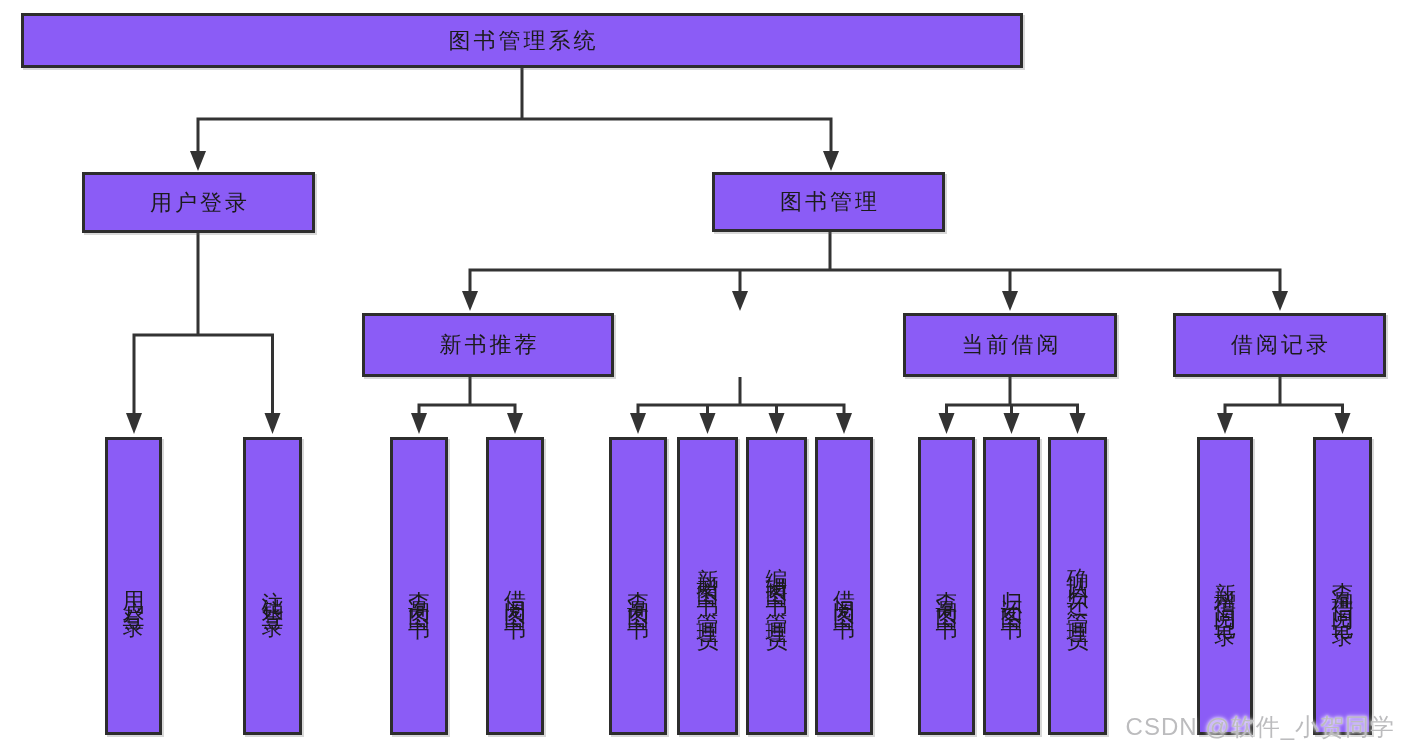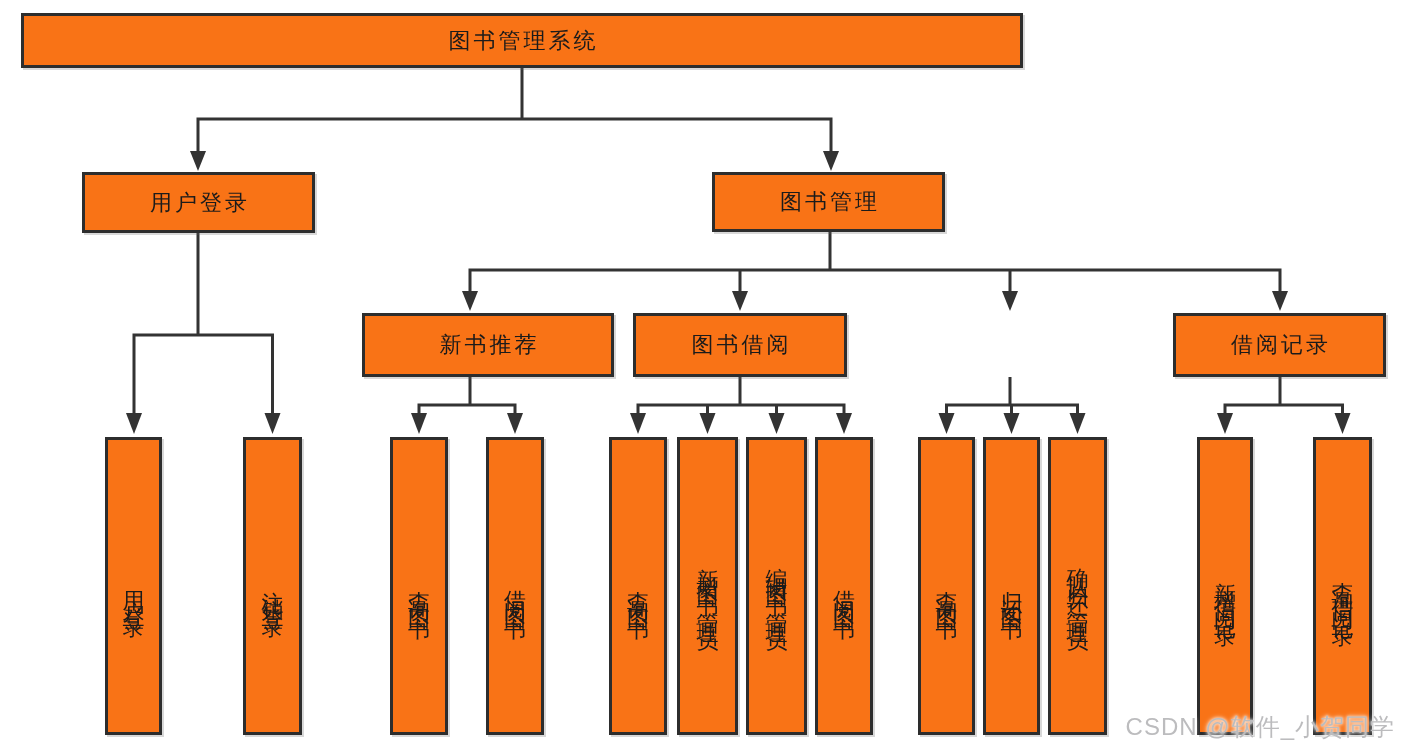--- a/index.html
+++ b/index.html
@@ -12,21 +12,21 @@
     overflow: hidden;
   }
   .wires {
     position: absolute;
     left: 0; top: 0;
     width: 1405px; height: 747px;
   }
   .node {
     position: absolute;
     box-sizing: border-box;
-    background: #f97316;
+    background: #8b5cf6;
     border: 3px solid #2d2d2d;
     box-shadow: 2px 2px 0 rgba(100,100,100,0.25);
     display: flex;
     align-items: center;
     justify-content: center;
     color: #1b1b1b;
     z-index: 2;
   }
   .node--h .lbl {
     font-size: 22px;
@@ -125,22 +125,22 @@
   <div class="node node--h" style="left:82px; top:172px; width:233px; height:61px;">
     <span class="lbl">用户登录</span>
   </div>
   <div class="node node--h" style="left:712px; top:172px; width:233px; height:60px;">
     <span class="lbl">图书管理</span>
   </div>
 
   <div class="node node--h" style="left:362px; top:313px; width:252px; height:64px;">
     <span class="lbl">新书推荐</span>
   </div>
-  <div class="node node--h" style="left:633px; top:313px; width:214px; height:64px;">
-    <span class="lbl">图书借阅</span>
+  <div class="node node--h" style="left:903px; top:313px; width:214px; height:64px;">
+    <span class="lbl">当前借阅</span>
   </div>
   <div class="node node--h" style="left:1173px; top:313px; width:213px; height:64px;">
     <span class="lbl">借阅记录</span>
   </div>
 
   <div class="node node--v" style="left:105px; top:437px; width:57px; height:298px;">
     <span class="lbl">用户登录</span>
   </div>
   <div class="node node--v" style="left:243px; top:437px; width:59px; height:298px;">
     <span class="lbl">注销登录</span>

